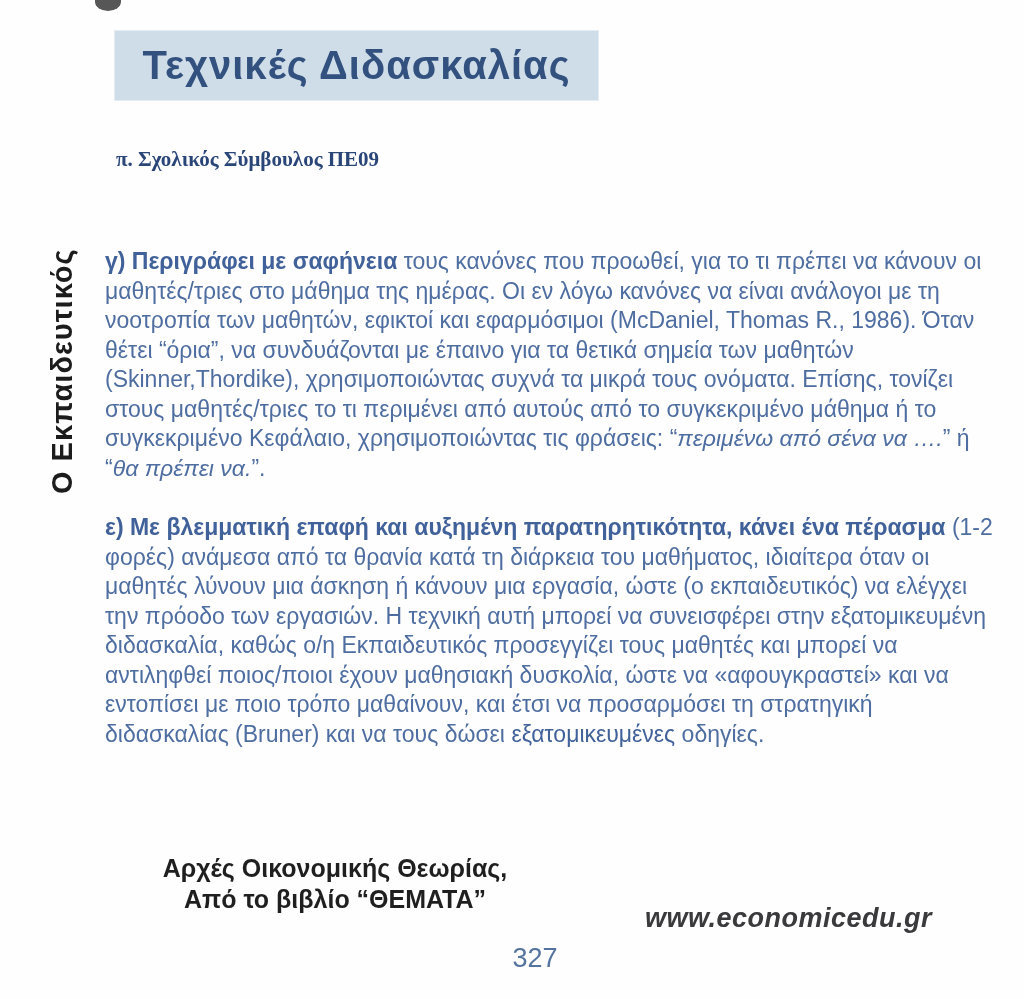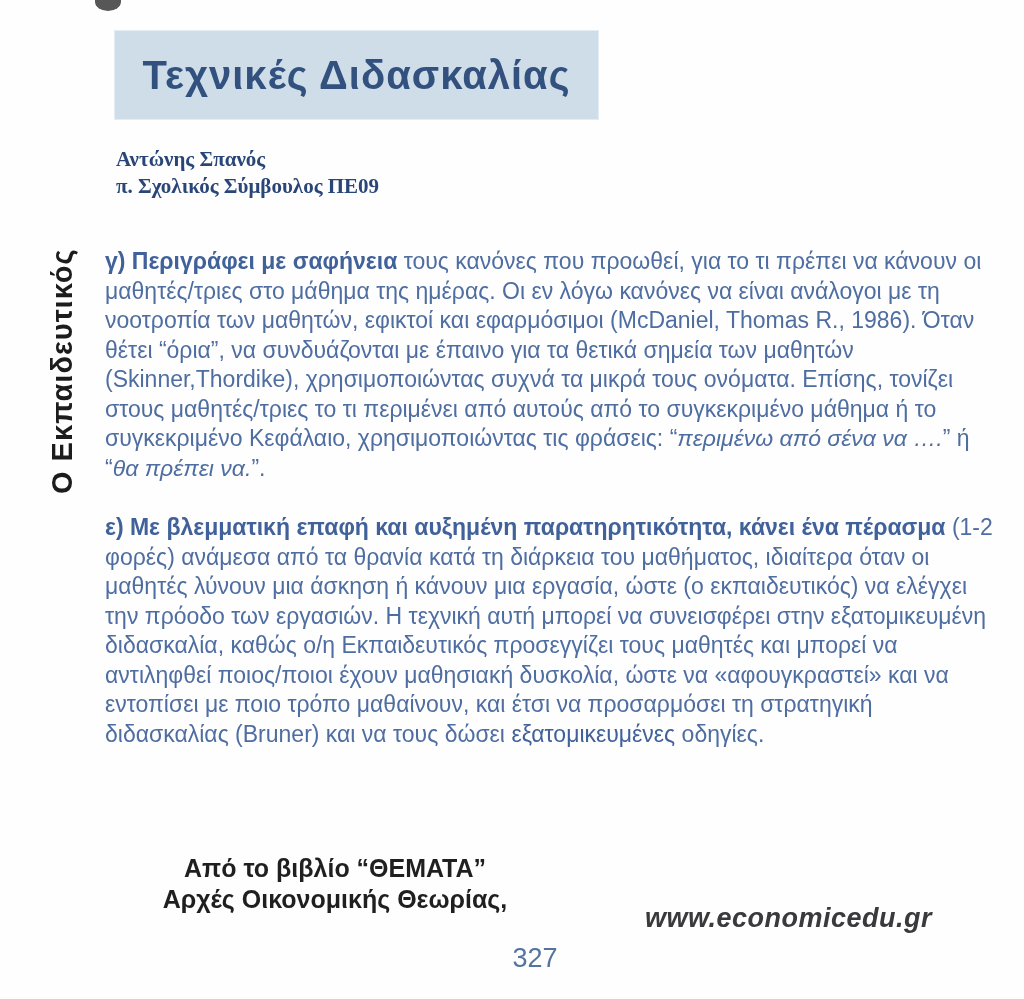--- a/index.html
+++ b/index.html
@@ -17,21 +17,21 @@
     position: absolute;
     left: 95px; top: 0;
     width: 26px; height: 11px;
     background: #3a3a3a;
     border-radius: 0 0 60% 60% / 0 0 100% 100%;
     opacity: .85;
   }
   .title-banner {
     position: absolute;
     left: 115px; top: 31px;
-    width: 483px; height: 88px;
+    width: 483px; height: 69px;
     background: #cfdde9;
     box-shadow: 0 0 0 1px #e4edf4;
     display: flex;
     align-items: center;
     justify-content: center;
   }
   .title-banner .title-text {
     color: #33517f;
     font-size: 40px;
     font-weight: bold;
@@ -118,36 +118,35 @@
 
 <div class="page">
 
   <div class="scan-artifact"></div>
 
   <div class="title-banner">
     <span class="title-text">Τεχνικές Διδασκαλίας</span>
   </div>
 
   <div class="author-block">
-    <div>Αντώνης Σπανός</div>
     <div>π. Σχολικός Σύμβουλος ΠΕ09</div>
   </div>
 
 
   <div class="vertical-label">Ο Εκπαιδευτικός</div>
 
   <div class="body-text">
     <p class="para-gamma"><span class="lead-bold">γ)  Περιγράφει με σαφήνεια </span><span> τους κανόνες που προωθεί, για το τι πρέπει να κάνουν οι μαθητές/τριες στο μάθημα της ημέρας. Οι εν λόγω κανόνες να είναι ανάλογοι με τη νοοτροπία των μαθητών, εφικτοί και εφαρμόσιμοι (McDaniel, Thomas R., 1986). Όταν θέτει “όρια”, να συνδυάζονται  με έπαινο για τα θετικά σημεία των μαθητών (Skinner,Thordike), χρησιμοποιώντας συχνά τα μικρά τους ονόματα. Επίσης, τονίζει στους μαθητές/τριες το τι περιμένει από αυτούς από το συγκεκριμένο μάθημα ή το συγκεκριμένο Κεφάλαιο, χρησιμοποιώντας τις φράσεις: “</span><span class="quote-italic">περιμένω από σένα να ….</span><span>” ή  “</span><span class="quote-italic">θα πρέπει να.</span><span>”.</span></p>
 
 
     <p class="para-epsilon"><span class="lead-bold">ε)  Με βλεμματική  επαφή και αυξημένη παρατηρητικότητα, κάνει ένα πέρασμα</span><span> (1-2 φορές) ανάμεσα από τα θρανία κατά τη διάρκεια του μαθήματος, ιδιαίτερα όταν οι μαθητές λύνουν μια άσκηση ή κάνουν μια εργασία, ώστε (ο εκπαιδευτικός) να ελέγχει την πρόοδο των εργασιών. Η τεχνική αυτή μπορεί να συνεισφέρει στην εξατομικευμένη διδασκαλία, καθώς ο/η Εκπαιδευτικός προσεγγίζει τους μαθητές και μπορεί να αντιληφθεί ποιος/ποιοι  έχουν μαθησιακή δυσκολία, ώστε να «αφουγκραστεί» και να εντοπίσει με ποιο τρόπο μαθαίνουν, και έτσι να προσαρμόσει τη στρατηγική διδασκαλίας (Bruner)  και να τους δώσει </span><span class="bold-inline">εξατομικευμένες</span><span> οδηγίες.</span></p>
   </div>
 
   <div class="footer-book">
+    <div>Αρχές Οικονομικής Θεωρίας,</div>
     <div>Από το βιβλίο “ΘΕΜΑΤΑ”</div>
-    <div>Αρχές Οικονομικής Θεωρίας,</div>
   </div>
 
   <div class="website-url">www.economicedu.gr</div>
 
   <div class="page-number">327</div>
 
 </div>
 
 </body></html>

